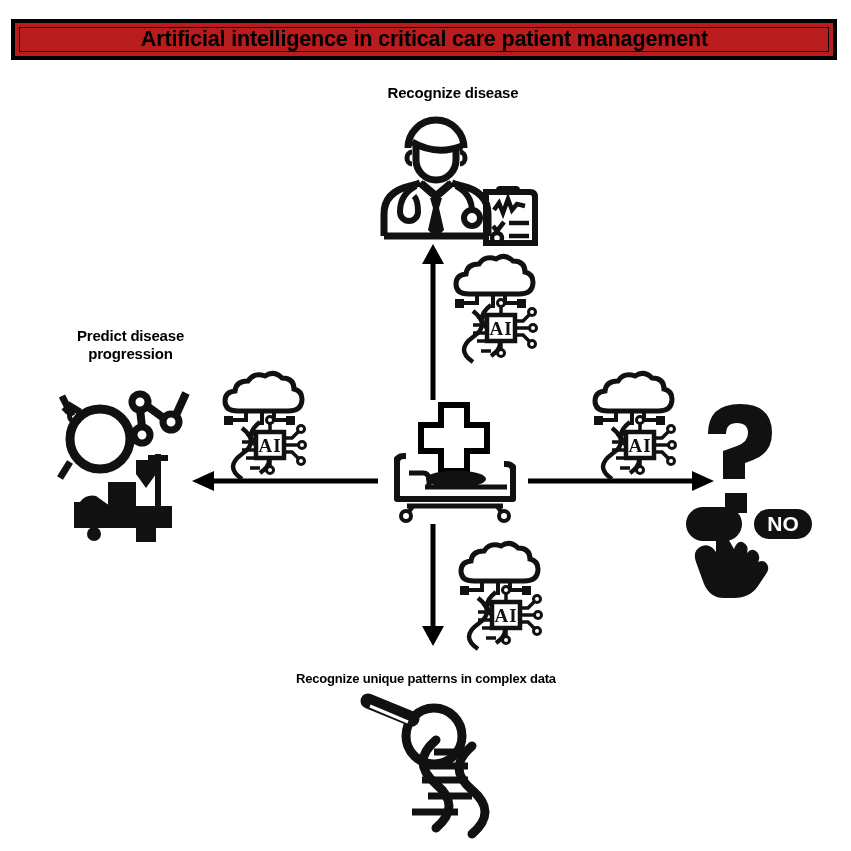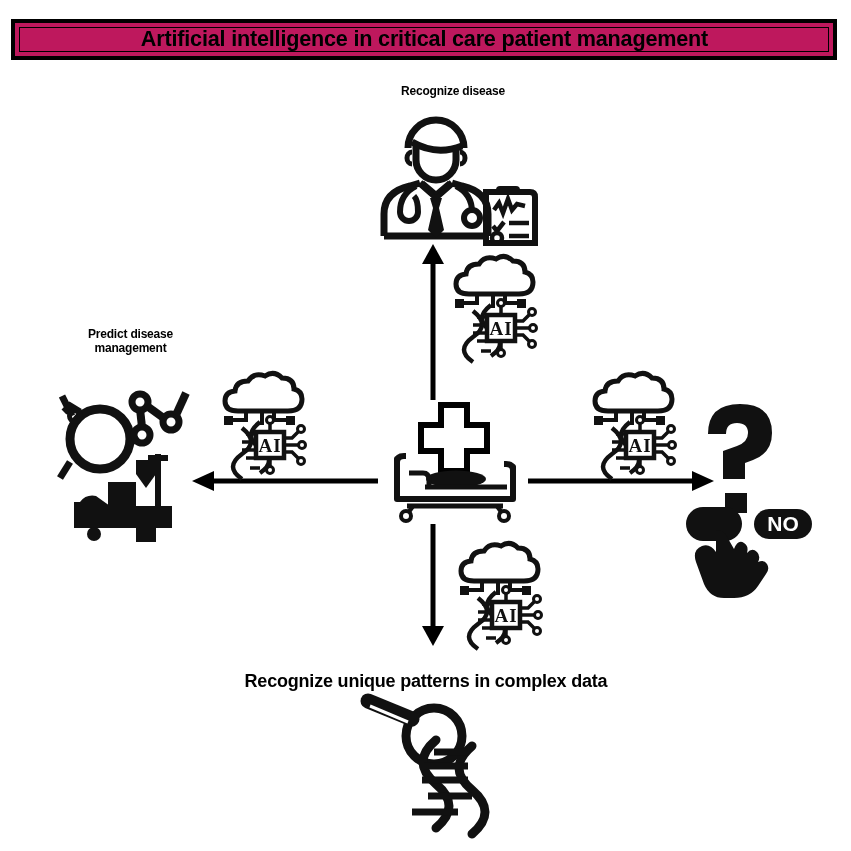--- a/index.html
+++ b/index.html
@@ -22,21 +22,21 @@
 
   
   .title-banner {
     position: absolute;
     left: 11px;
     top: 19px;
     width: 826px;
     height: 41px;
     border: 4px solid #000000;
     box-sizing: border-box;
-    background: #be185d;
+    background: #b91c1c;
     display: flex;
     align-items: center;
     justify-content: center;
   }
   .title-banner-inner {
     position: absolute;
     left: 4px;
     top: 4px;
     right: 4px;
     bottom: 4px;
@@ -52,31 +52,31 @@
     white-space: nowrap;
     transform: scaleX(0.96);
     line-height: 1;
     z-index: 2;
   }
 
   
   .node-label {
     position: absolute;
     font-weight: bold;
-    font-size: 12px;
+    font-size: 15px;
     line-height: 1.18;
     text-align: center;
     white-space: pre-line;
     letter-spacing: -0.2px;
   }
 
   #label-top    { left: 313px; top: 84px;  width: 280px; }
   #label-left   { left: 23px;  top: 327px; width: 215px; }
   #label-right  { left: 645px; top: 317px; width: 200px; }
-  #label-bottom { left: 196px; top: 671px; width: 460px; font-size: 18px; }
+  #label-bottom { left: 196px; top: 671px; width: 460px; font-size: 13px; }
 
   
   .icon-box { position: absolute; }
   .icon-box svg { display: block; overflow: visible; }
 
   #icon-doctor   { left: 376px; top: 108px; }
   #icon-bed      { left: 379px; top: 403px; }
   #icon-surgery  { left: 58px;  top: 382px; }
   #icon-decision { left: 694px; top: 401px; }
   #icon-dna      { left: 348px; top: 700px; }
@@ -100,21 +100,21 @@
 <div id="figure">
 
   <div class="title-banner">
     <div class="title-banner-inner"></div>
     <div class="title-text">Artificial intelligence in critical care patient management</div>
   </div>
 
   <div class="node-label" id="label-top">Recognize disease</div>
 
   <div class="node-label" id="label-left">Predict disease
-management</div>
+progression</div>
 
 
   <div class="node-label" id="label-bottom">Recognize unique patterns in complex data</div>
 
   <div class="icon-box" id="icon-bed">
     <svg width="150" height="118" viewBox="0 0 150 118">
 
       <path d="M62 2 h26 v20 h20 v26 h-20 v20 h-26 v-20 h-20 v-26 h20 z" fill="none" stroke="#000" stroke-width="6"></path>
 
       <ellipse cx="77" cy="76" rx="30" ry="8.5" fill="#111"></ellipse>

